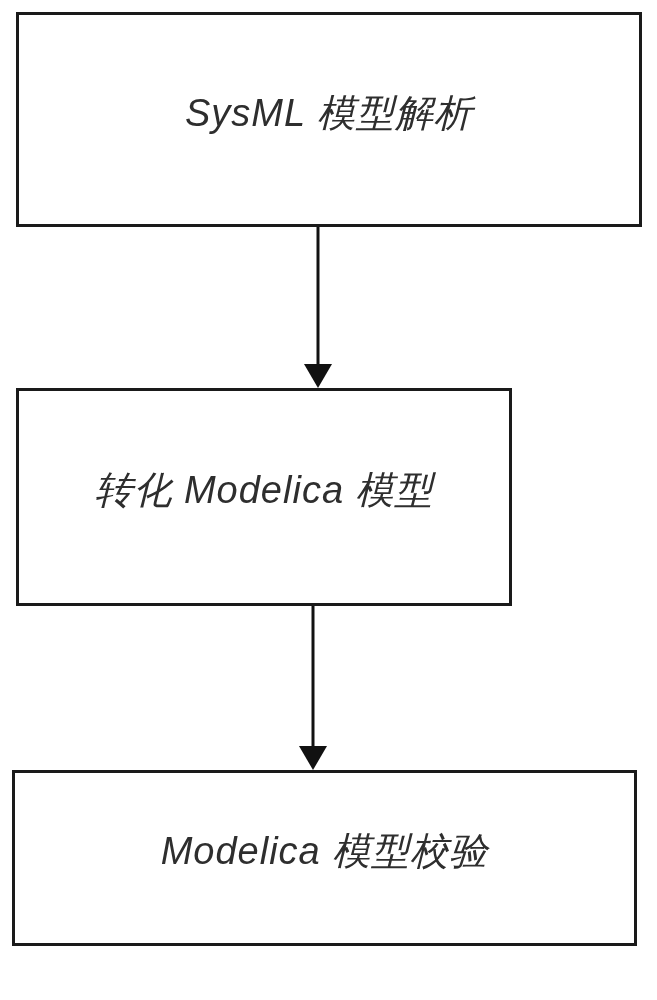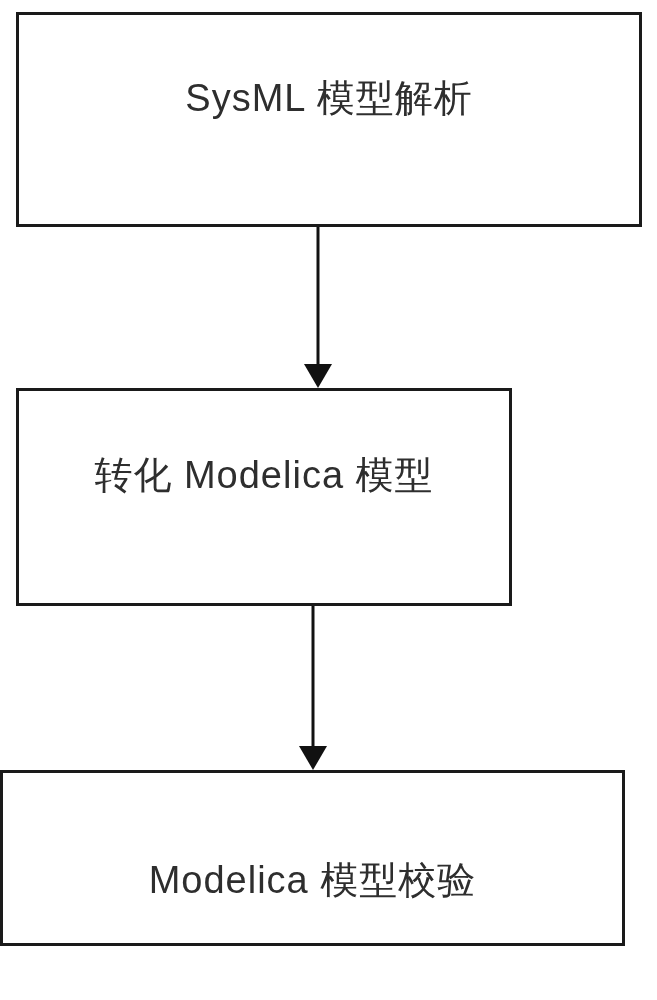--- a/index.html
+++ b/index.html
@@ -17,32 +17,33 @@
   }
   .node {
     position: absolute;
     box-sizing: border-box;
     border: 3px solid #1a1a1a;
     background: #ffffff;
     display: flex;
     align-items: center;
     justify-content: center;
     
-    padding-bottom: 44px;
+    padding-bottom: 14px;
+    font-style: italic;
   }
   .node-label {
     font-size: 38px;
     color: #2e2e2e;
     letter-spacing: 1px;
     white-space: nowrap;
     line-height: 1;
   }
   .node-1 { left: 16px; top: 12px;  width: 626px; height: 215px; }
   .node-2 { left: 16px; top: 388px; width: 496px; height: 218px; }
-  .node-3 { left: 0; top: 770px; width: 625px; height: 176px; align-items: flex-end; }
+  .node-3 { left: 12px; top: 770px; width: 625px; height: 176px; }
   .arrow {
     position: absolute;
     display: block;
   }
   .arrow-1 { left: 303px; top: 227px; }
   .arrow-2 { left: 298px; top: 606px; }
   .arrow line { stroke: #111111; stroke-width: 3; }
   .arrow polygon { fill: #111111; }
 </style>
 </head>

